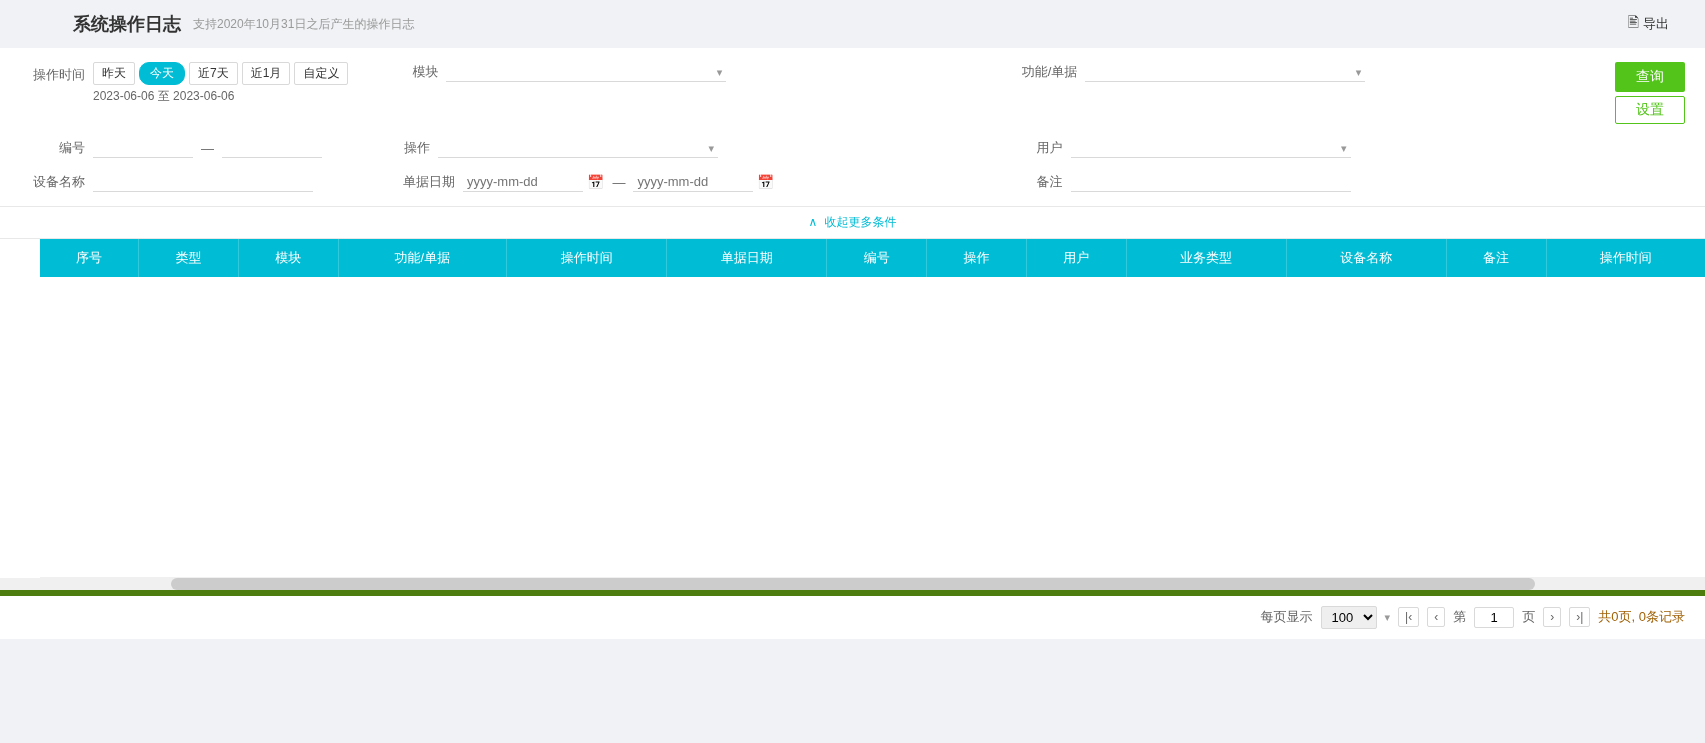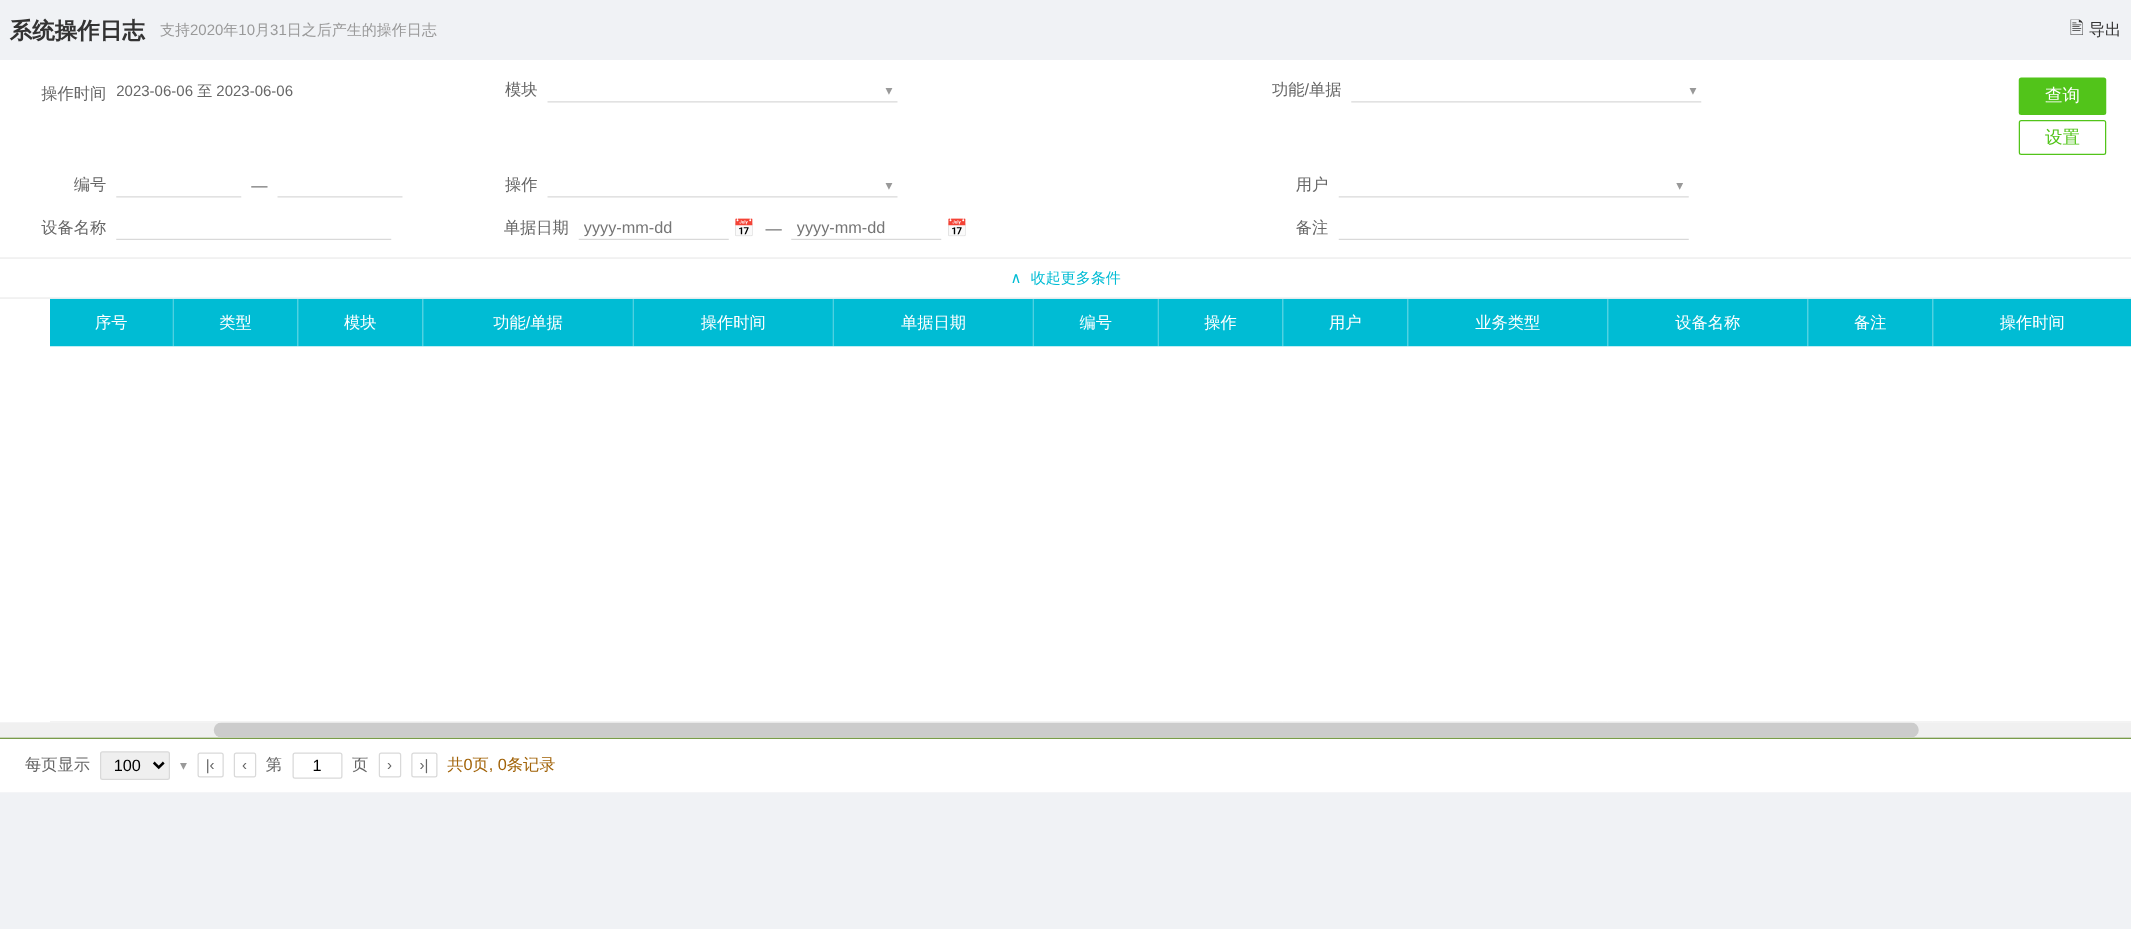--- a/index.html
+++ b/index.html
@@ -35,38 +35,45 @@
       text-align: center;
       font-size: 13px;
       color: #333;
     }
 
     .header-left { display: flex; align-items: center; }
   </style>
 </head>
 <body>
 
-<div style="background:#f0f2f5; padding:12px 8px; display:flex; align-items:center; justify-content:space-between;">
+<div style="background:#f0f2f5; padding:12px 36px; display:flex; align-items:center; justify-content:space-between;margin-left:37px;">
   <div class="header-left">
     <span style="font-size:18px;font-weight:bold;color:#333;">系统操作日志</span>
     <span style="font-size:12px;color:#999;margin-left:12px;">支持2020年10月31日之后产生的操作日志</span>
   </div>
   <button style="display:flex;align-items:center;gap:4px;background:none;border:none;color:#333;cursor:pointer;font-size:13px;">
     <span style="font-size:14px;">🖹</span>
     <span>导出</span>
   </button>
 </div>
 
 <div style="background:#fff; padding:14px 20px 4px; border-bottom:1px solid #e8e8e8;">
 
   <div style="display:flex; align-items:flex-start; margin-bottom:14px; gap:0;">
 
     <div style="display:flex; align-items:flex-start; min-width:320px;">
       <span style="color:#666;min-width:65px;text-align:right;margin-right:8px;padding-top:4px;flex-shrink:0;">操作时间</span>
       <div style="display:flex;flex-direction:column;">
+        <div style="display:flex;align-items:center;gap:4px;">
+          <button style="padding:2px 8px;border:1px solid #d9d9d9;border-radius:2px;background:#fff;cursor:pointer;font-size:12px;color:#333;">昨天</button>
+          <button style="padding:2px 10px;border:1px solid #00bcd4;border-radius:10px;background:#00bcd4;cursor:pointer;font-size:12px;color:#fff;">今天</button>
+          <button style="padding:2px 8px;border:1px solid #d9d9d9;border-radius:2px;background:#fff;cursor:pointer;font-size:12px;color:#333;">近7天</button>
+          <button style="padding:2px 8px;border:1px solid #d9d9d9;border-radius:2px;background:#fff;cursor:pointer;font-size:12px;color:#333;">近1月</button>
+          <button style="padding:2px 8px;border:1px solid #d9d9d9;border-radius:2px;background:#fff;cursor:pointer;font-size:12px;color:#333;">自定义</button>
+        </div>
         <span style="font-size:12px;color:#666;margin-top:3px;">2023-06-06 至 2023-06-06</span>
       </div>
     </div>
 
     <div style="display:flex;align-items:center;flex:1;margin-left:60px;">
       <span style="color:#666;min-width:30px;text-align:right;margin-right:8px;flex-shrink:0;">模块</span>
       <div class="select-wrapper" style="flex:1;max-width:280px;position:relative;display:inline-flex;align-items:center;">
         <select style="border:none;border-bottom:1px solid #d9d9d9;outline:none;padding:2px 20px 2px 4px;font-size:13px;width:100%;background:transparent;appearance:none;cursor:pointer;">
           <option value=""></option>
         </select>
@@ -174,21 +181,21 @@
         <td colspan="13"></td>
       </tr>
     </tbody>
   </table>
 </div>
 
 <div style="height:12px;background:#f0f0f0;overflow:hidden;position:relative;">
   <div style="height:12px;background:#ccc;border-radius:6px;width:80%;margin:0 auto;"></div>
 </div>
 
-<div style="display:flex;align-items:center;justify-content:flex-start;padding:10px 20px;background:#fff;gap:8px;font-size:13px;border-top:1px solid #4d7c0f;">
+<div style="display:flex;align-items:center;justify-content:flex-end;padding:10px 20px;background:#fff;gap:8px;font-size:13px;border-top:6px solid #4d7c0f;">
   <span style="color:#666;">每页显示</span>
   <select style="border:1px solid #d9d9d9;border-radius:2px;padding:2px 6px;font-size:13px;cursor:pointer;outline:none;">
     <option>100</option>
     <option>50</option>
     <option>20</option>
   </select>
   <span style="color:#999;font-size:11px;">▾</span>
   <button style="border:1px solid #d9d9d9;background:#fff;padding:2px 6px;cursor:pointer;border-radius:2px;font-size:12px;color:#666;">|‹</button>
   <button style="border:1px solid #d9d9d9;background:#fff;padding:2px 6px;cursor:pointer;border-radius:2px;font-size:12px;color:#666;">‹</button>
   <span style="color:#666;">第</span>

